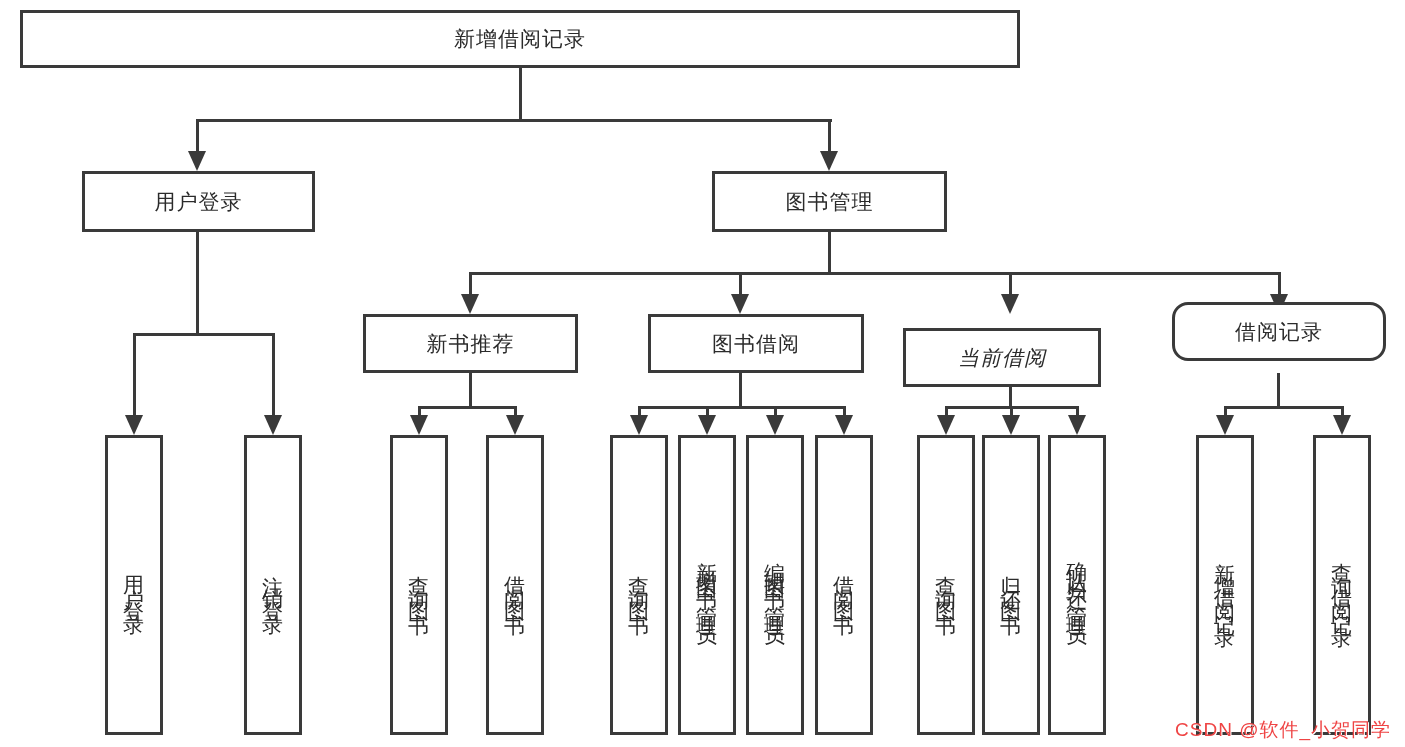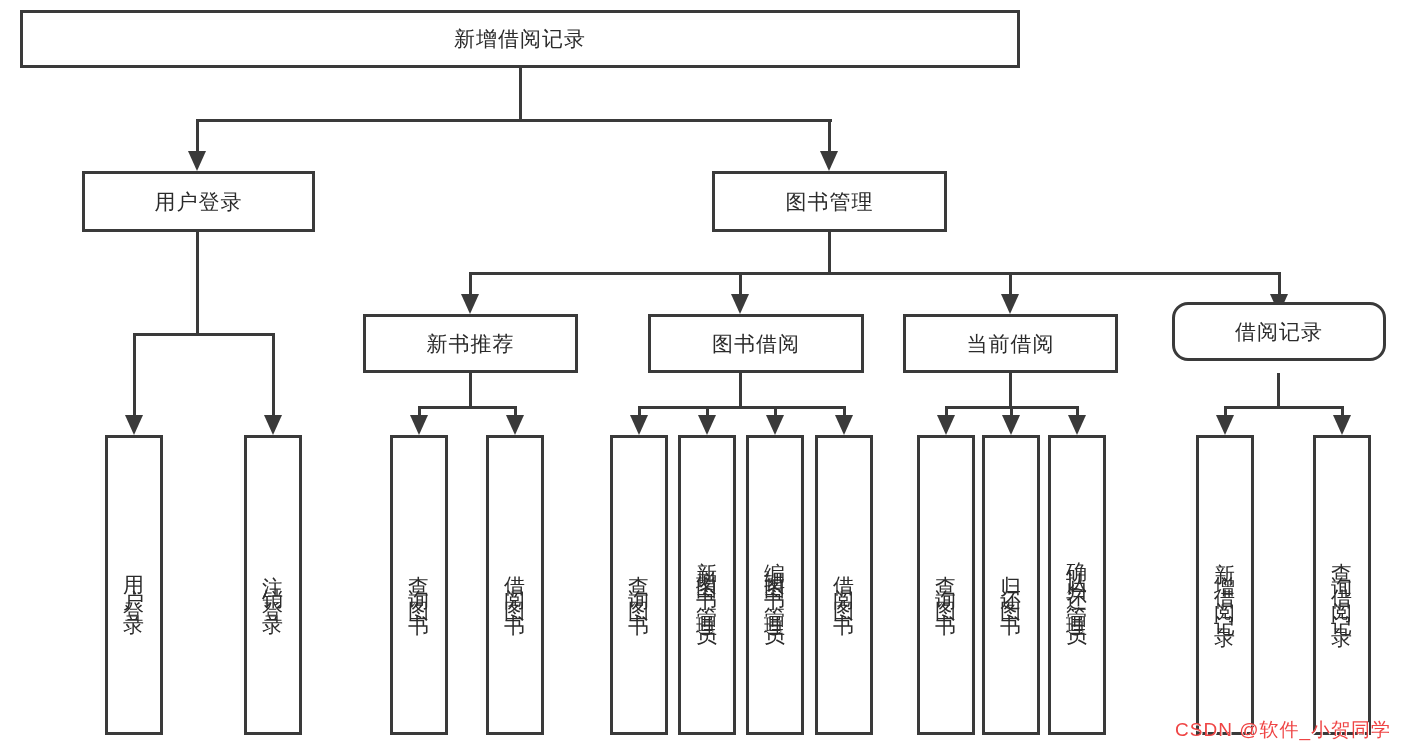--- a/index.html
+++ b/index.html
@@ -76,21 +76,21 @@
   <div class="node" style="left:363px;top:314px;width:215px;height:59px;">
     <span>新书推荐</span>
   </div>
 
   <div class="node" style="left:712px;top:171px;width:235px;height:61px;">
     <span>图书管理</span>
   </div>
   <div class="node" style="left:632px;top:314px;width:216px;height:59px;margin-left:16px;">
     <span>图书借阅</span>
   </div>
-  <div class="node" style="left:903px;top:314px;width:215px;height:59px;">
+  <div class="node" style="left:903px;top:328px;width:198px;height:59px;font-style:italic;">
     <span>当前借阅</span>
   </div>
   <div class="node" style="left:1172px;top:302px;width:214px;height:59px;border-radius:16px;">
     <span>借阅记录</span>
   </div>
 
   <div class="vnode" style="left:105px;top:435px;width:58px;height:300px;">
     <span class="vtext">用户登录</span>
   </div>
   <div class="vnode" style="left:244px;top:435px;width:58px;height:300px;">

